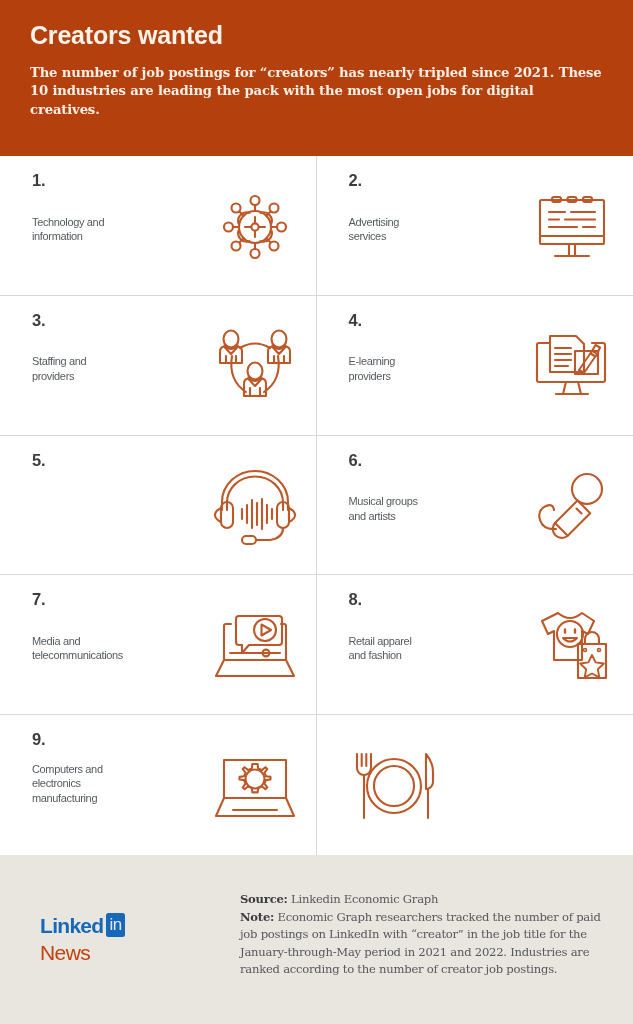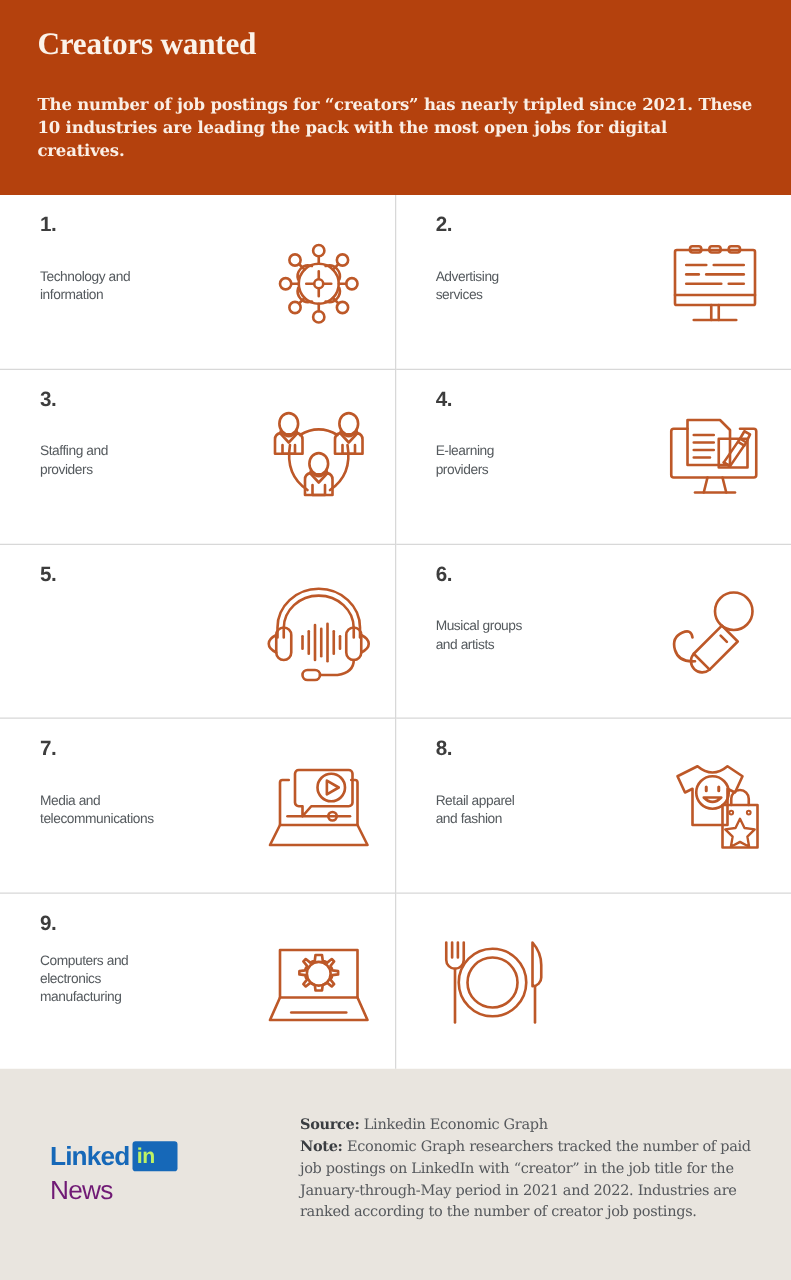--- a/index.html
+++ b/index.html
@@ -26,27 +26,27 @@
 
   
   .header {
     background: #B4410D;
     padding: 22px 30px 20px 30px;
     height: 156px;
     flex: 0 0 156px;
   }
 
   .header-title {
-    font-family: Liberation Serif, serif;
+    font-family: Liberation Sans, sans-serif;
     font-size: 25px;
     font-weight: bold;
     color: #FBF3EA;
     letter-spacing: -0.2px;
     line-height: 1.1;
-    margin-bottom: 26px;
+    margin-bottom: 14px;
   }
 
   .header-subtitle {
     font-family: "DejaVu Serif", serif;
     font-size: 13.2px;
     font-weight: bold;
     color: #FAEFE6;
     line-height: 1.42;
     letter-spacing: -0.15px;
   }
@@ -147,32 +147,32 @@
   .li-word {
     font-size: 21px;
     font-weight: bold;
     color: #1668B8;
     letter-spacing: -0.7px;
     line-height: 1;
   }
 
   .li-box {
     background: #1668B8;
-    color: #bef264;
+    color: #e5e5e5;
     font-size: 17px;
-    font-weight: bold;
+    font-weight: normal;
     line-height: 1;
-    padding: 3px 18px 4px 3px;
+    padding: 3px 3px 4px 3px;
     border-radius: 2.5px;
     letter-spacing: -0.5px;
   }
 
   .li-news {
     font-size: 21px;
-    color: #701a75;
+    color: #c2410c;
     letter-spacing: -0.6px;
     margin-top: 5px;
     line-height: 1;
   }
 
   .footer-notes {
     flex: 1 1 auto;
     font-family: "DejaVu Serif", serif;
     font-size: 11.6px;
     color: #55585C;

